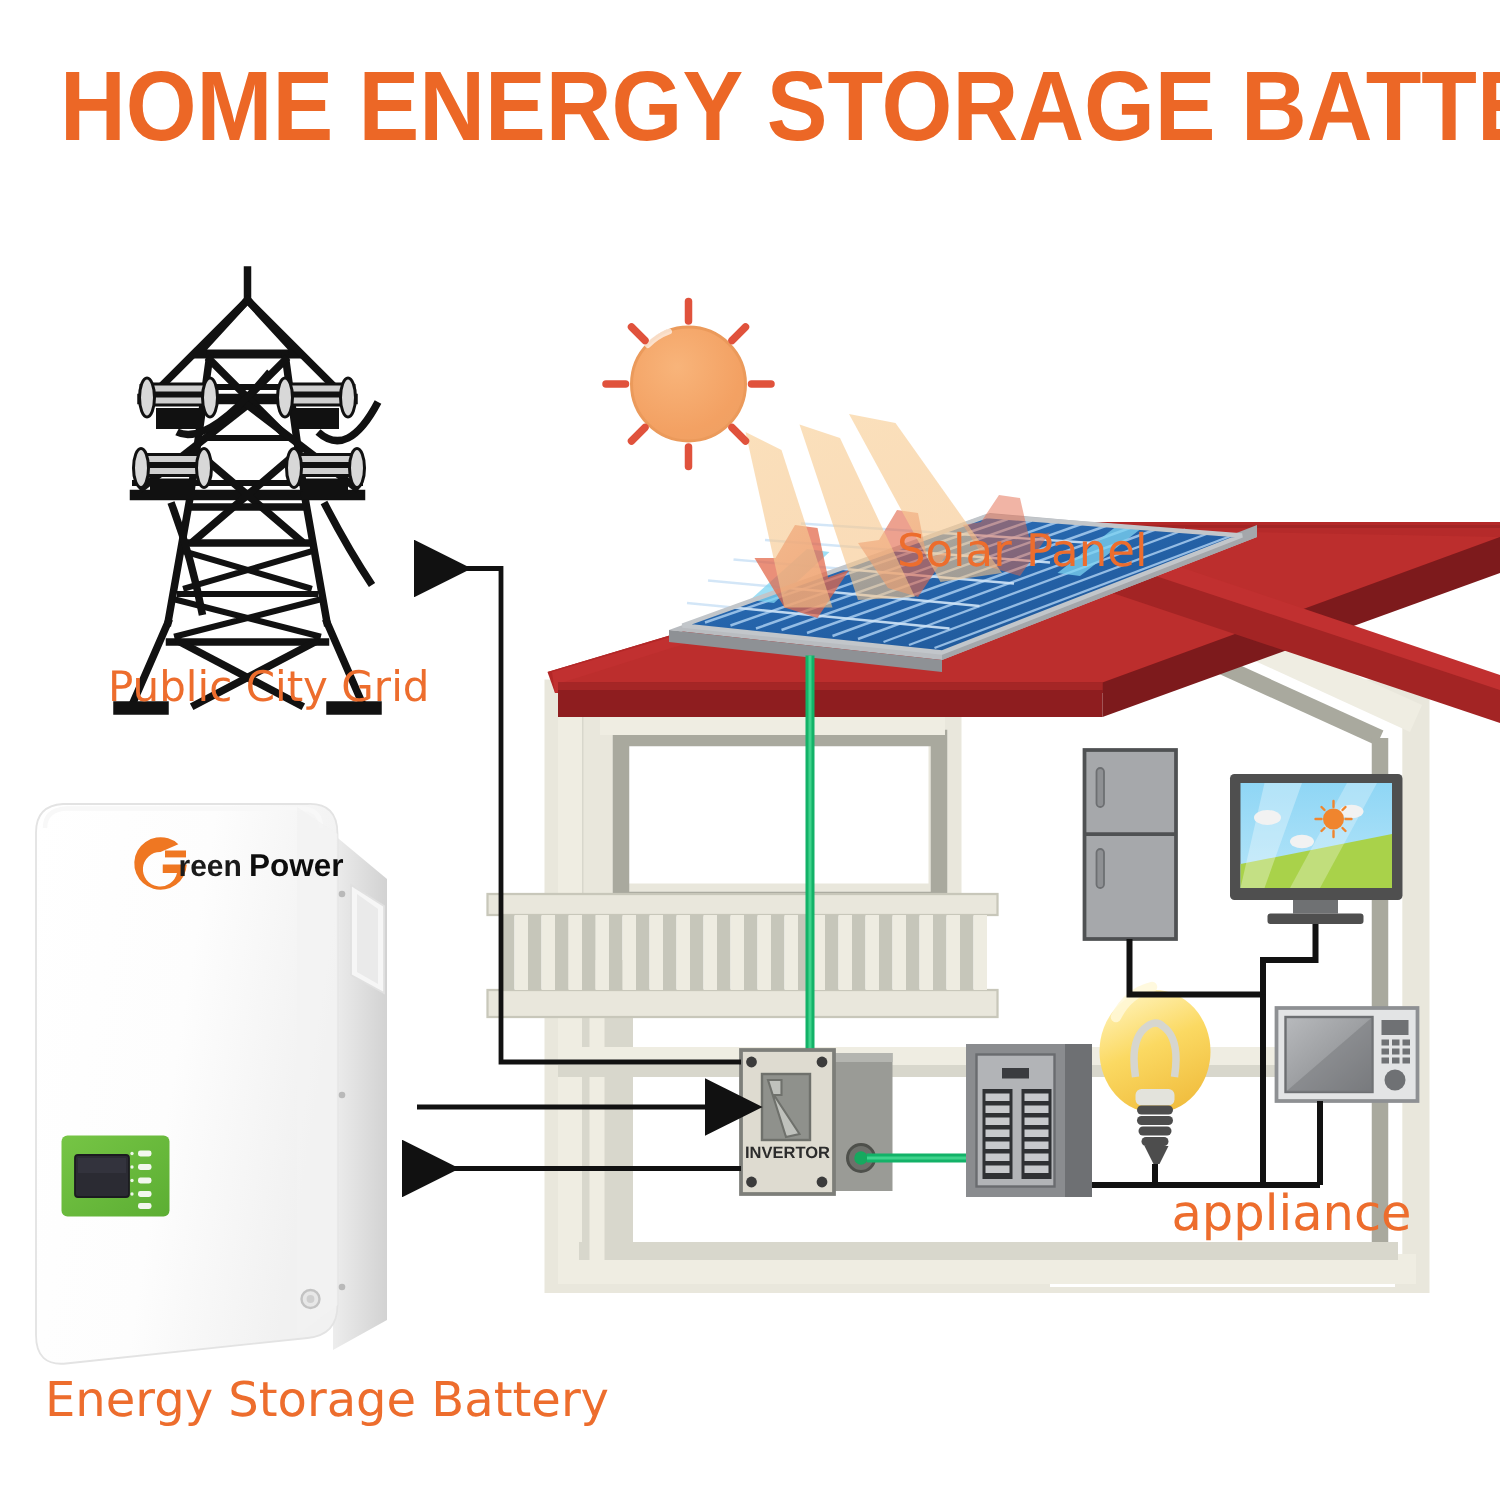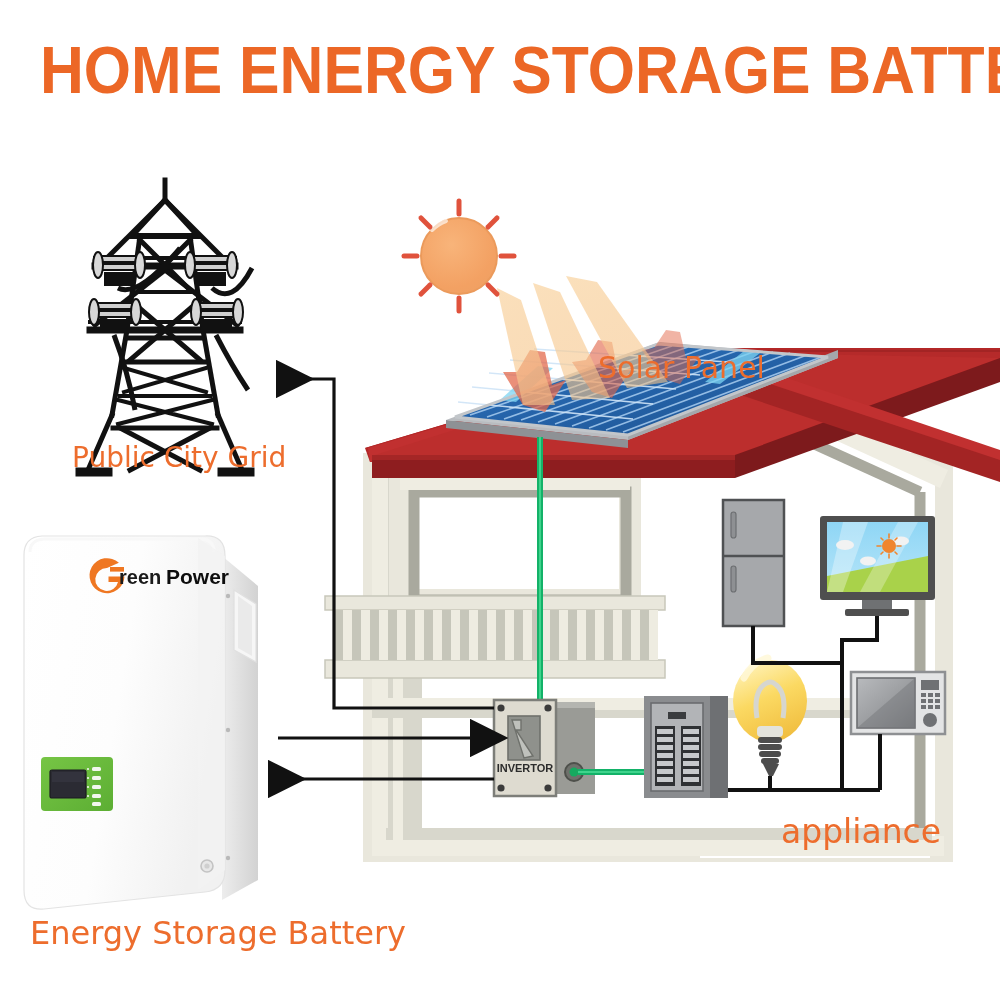--- a/index.html
+++ b/index.html
@@ -30,21 +30,21 @@
   .caption{
     position:absolute;
     color:#ed6d2d;
     font-weight:400;
     white-space:nowrap;
     font-family:"DejaVu Sans", sans-serif;
   }
   #cap-grid{left:72px;top:441px;font-size:28px;}
   #cap-battery{left:30px;top:914px;font-size:32px;}
   #cap-solar{left:598px;top:310px;font-size:30px;margin-top:40px;}
-  #cap-appliance{left:781px;top:789px;font-size:33px;margin-top:23px;}
+  #cap-appliance{left:781px;top:789px;font-size:33px;}
 
   
   svg.layer{position:absolute;left:0;top:0;width:1000px;height:1000px;overflow:visible;}
   #svg-tower{z-index:5;}
   #svg-house{z-index:4;}
   #svg-sun{z-index:6;}
   #svg-battery{z-index:7;}
   #svg-arrows{z-index:9;}
   #title,.caption{z-index:20;}
   #cap-solar{z-index:20;}

